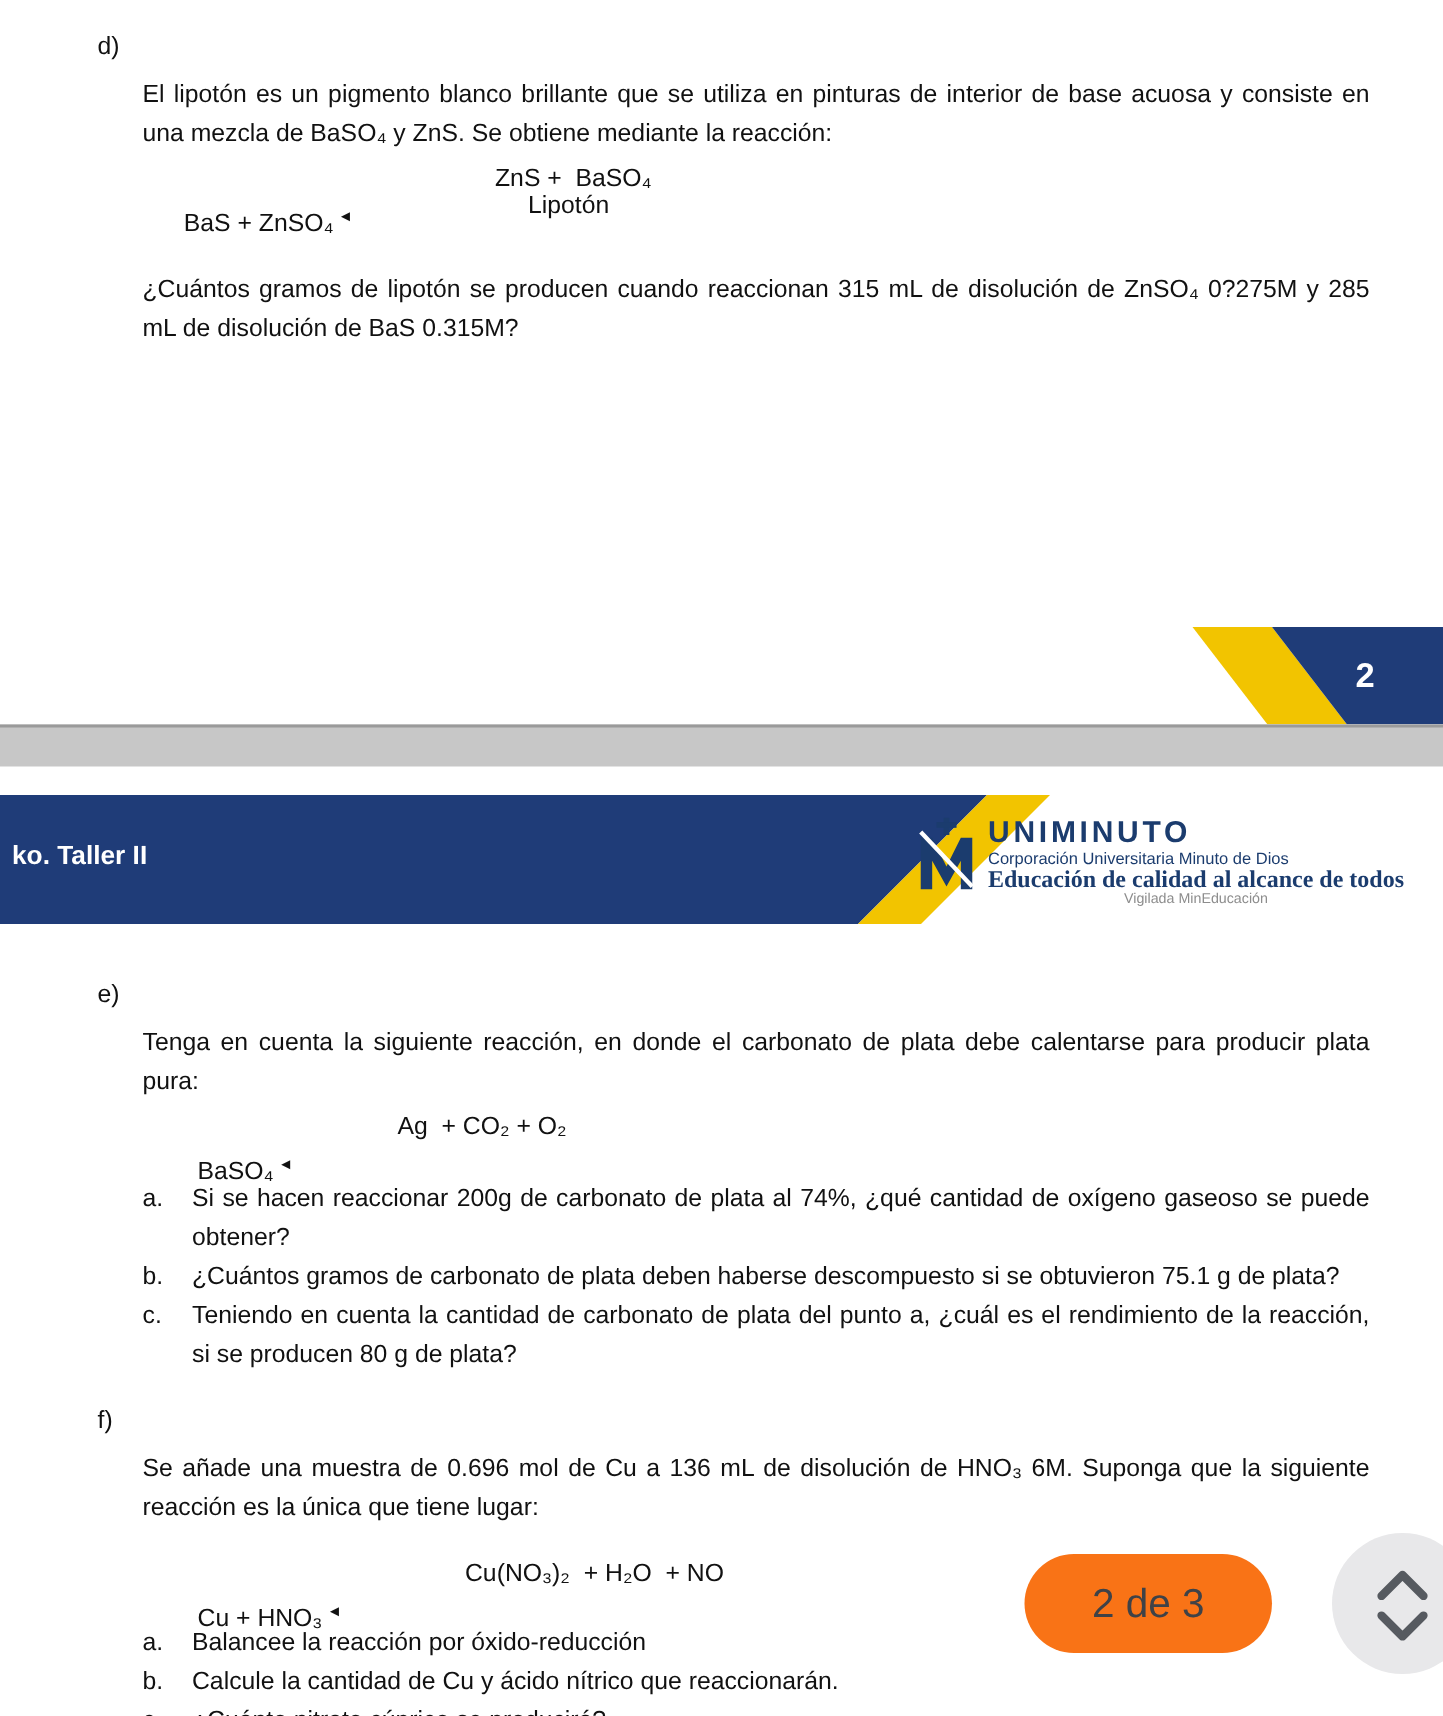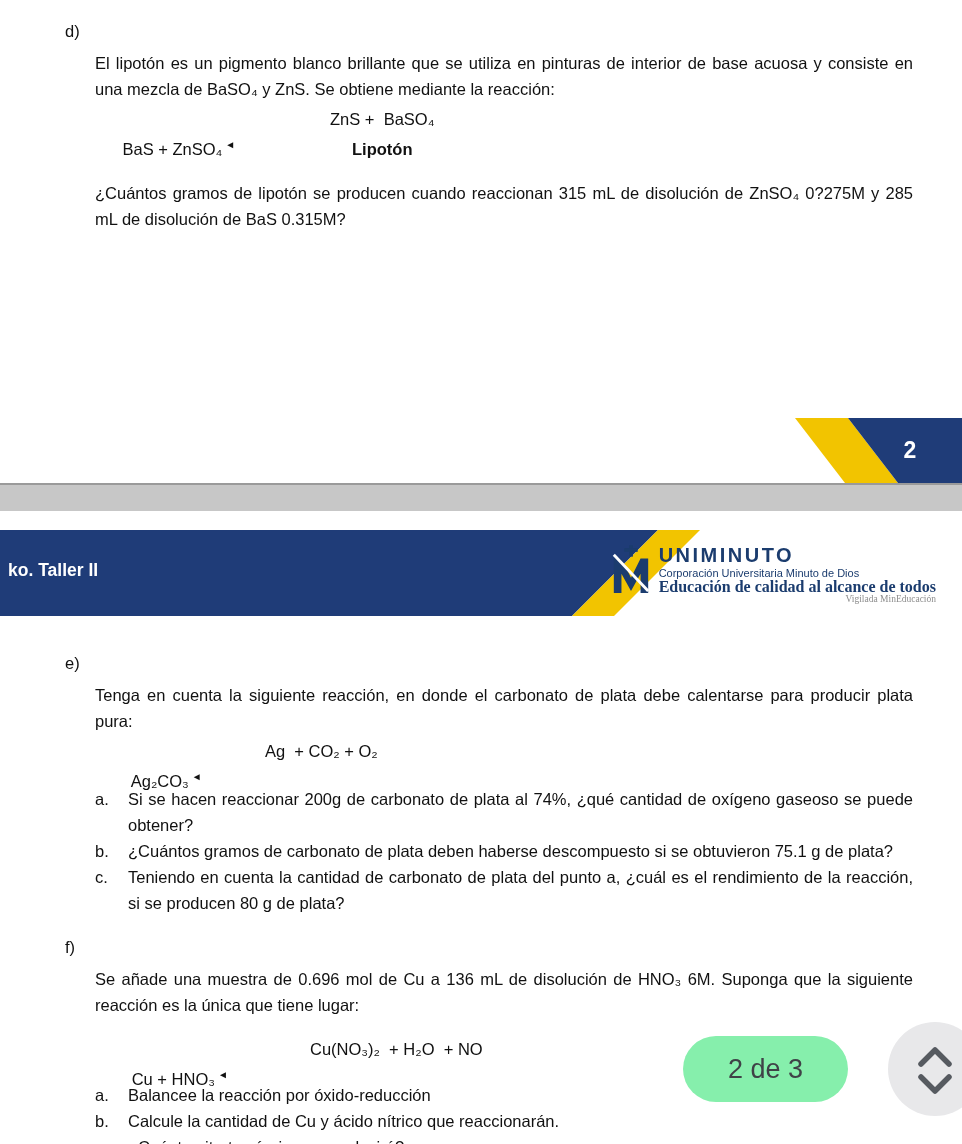--- a/index.html
+++ b/index.html
@@ -12,21 +12,21 @@
   .row { display:flex; align-items:flex-start; }
   .marker { width:30px; flex:none; font-size:16.5px; line-height:26px; }
   .body { flex:1; }
   .sub { display:flex; }
   .sub .smarker { width:33px; flex:none; font-size:16.5px; line-height:26px; }
   .sub .stext { flex:1; font-size:16.5px; line-height:26px; text-align:justify; }
 
   .rxn { position:relative; font-size:16.5px; line-height:26px; white-space:pre; }
   .rxn .arrow { font-size:10px; vertical-align:7px; margin-left:3px; }
   .rxn .right { position:absolute; top:0; white-space:pre; }
-  .rxn .plabel { position:absolute; top:30px; white-space:pre;font-weight:bold; }
+  .rxn .plabel { position:absolute; top:18px; white-space:pre; }
 
   .content1 { position:absolute; top:18px; left:65px; width:848px; }
   .rxn-d { margin-top:4px; height:52px; }
   .q-d { margin-top:22px; }
 
   .banner-p1 { position:absolute; top:418px; left:0; width:962px; height:65px; }
   .banner-p1 svg { position:absolute; top:0; left:0; }
   .pnum { position:absolute; left:858px; top:0; width:104px; height:65px;
     display:flex; align-items:center; justify-content:center;
     color:#fff; font-size:23px; font-weight:bold; }
@@ -37,31 +37,31 @@
   .banner-p2 { position:absolute; top:530px; left:0; width:962px; height:86px; }
   .banner-p2 svg { position:absolute; top:0; left:0; }
   .section-title { position:absolute; left:8px; top:0; height:80px; display:flex;
     align-items:center; color:#fff; font-size:17.5px; font-weight:bold; }
 
   .logo { position:absolute; top:544px; right:26px; display:flex; gap:7px; align-items:flex-start; }
   .logo-text { display:flex; flex-direction:column; }
   .brand { font-size:20px; font-weight:bold; color:#1b3c6e; letter-spacing:2.5px; line-height:23px; white-space:nowrap; }
   .tag1 { font-size:11px; color:#1b3c6e; line-height:13px; white-space:nowrap; }
   .tag2 { font-size:16px; font-weight:bold; color:#1b3c6e; line-height:13px; white-space:nowrap;font-family:Liberation Serif, serif; }
-  .tag3 { font-size:9.5px; color:#8d8d8d; line-height:13px; text-align:right; white-space:nowrap;font-family:Liberation Serif, serif; }
+  .tag3 { font-size:9.5px; color:#8d8d8d; line-height:13px; text-align:center; white-space:nowrap; }
 
   .content2 { position:absolute; top:650px; left:65px; width:848px; }
   .rxn-e { margin-top:4px; height:30px; }
   .subs-e { margin-top:18px; }
   .item-f { margin-top:18px; }
   .rxn-f { margin-top:18px; height:30px; }
   .subs-f { margin-top:16px; }
 
   .pill { position:absolute; left:683px; top:1036px; width:165px; height:66px;
-    border-radius:33px; background:#86efac; display:flex; align-items:center;
+    border-radius:33px; background:#f97316; display:flex; align-items:center;
     justify-content:center; font-size:27px; color:#3f4247; z-index:10; }
 
   .scroll-btn { position:absolute; left:888px; top:1022px; width:94px; height:94px;
     border-radius:50%; background:#e8e8ea; z-index:10; }
 </style>
 </head>
 <body>
 
 <div class="content1 row">
   <div class="marker">d)</div>
@@ -109,21 +109,21 @@
   </div>
 </div>
 
 <div class="content2">
 
   <div class="row">
     <div class="marker">e)</div>
     <div class="body">
       <div class="para">Tenga en cuenta la siguiente reacción, en donde el carbonato de plata debe calentarse para producir plata pura:</div>
       <div class="rxn rxn-e">
-        <span>Ag₂CO₃</span><span class="arrow">◄</span>
+        <span>BaSO₄</span><span class="arrow">◄</span>
         <span class="right" style="left:170px">Ag  + CO₂ + O₂</span>
       </div>
       <div class="subs-e">
         <div class="sub">
           <div class="smarker">a.</div>
           <div class="stext">Si se hacen reaccionar 200g de carbonato de plata al 74%, ¿qué cantidad de oxígeno gaseoso se puede obtener?</div>
         </div>
         <div class="sub">
           <div class="smarker">b.</div>
           <div class="stext">¿Cuántos gramos de carbonato de plata deben haberse descompuesto si se obtuvieron 75.1 g de plata?</div>

